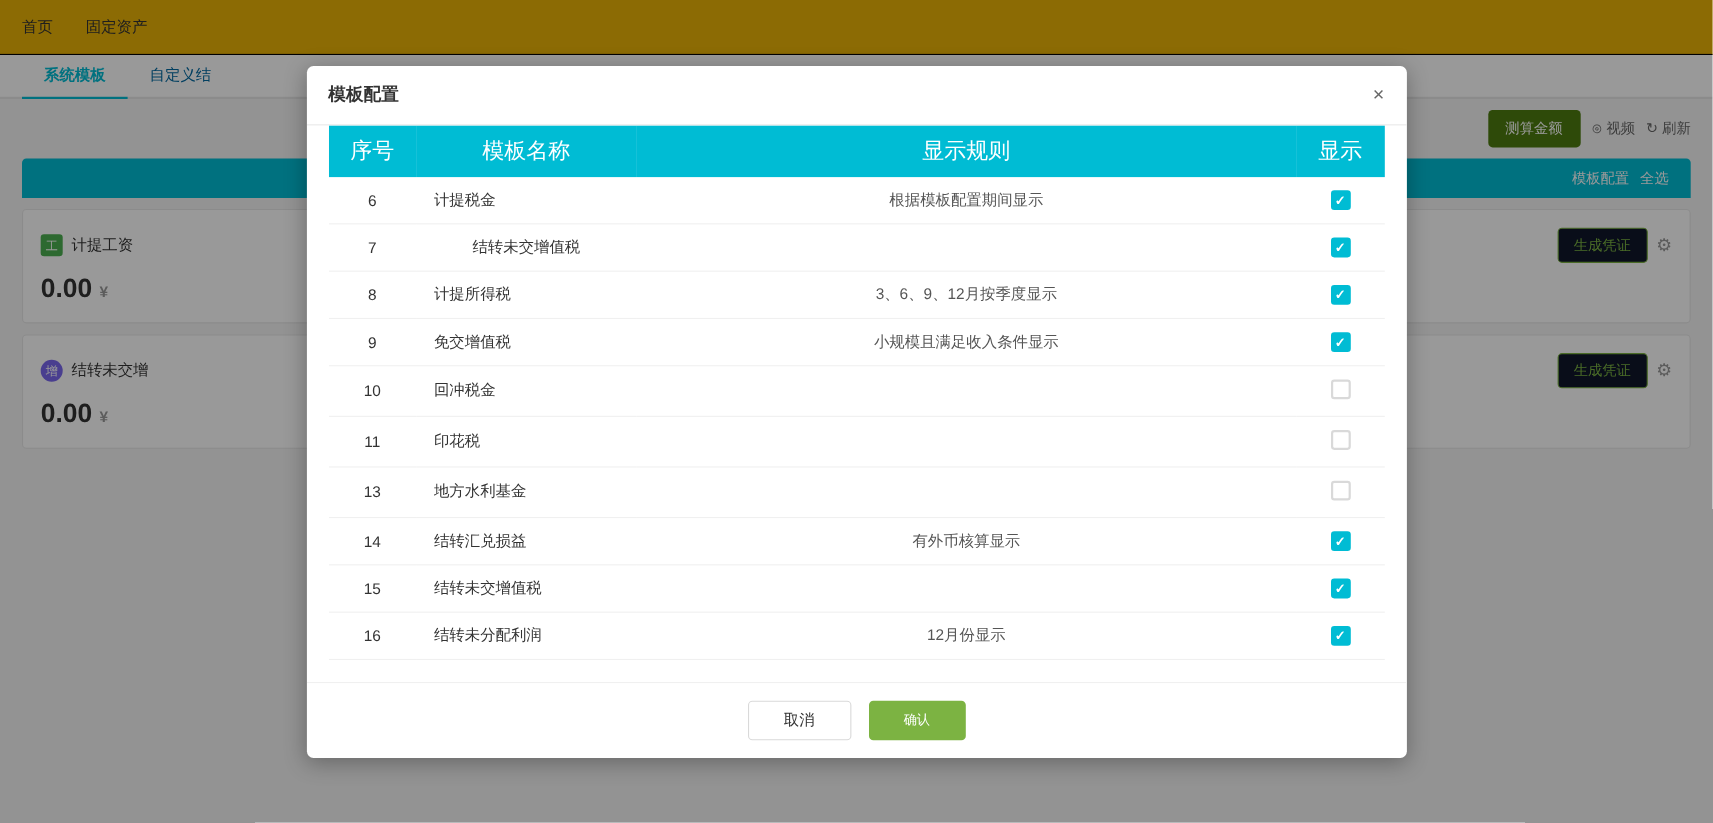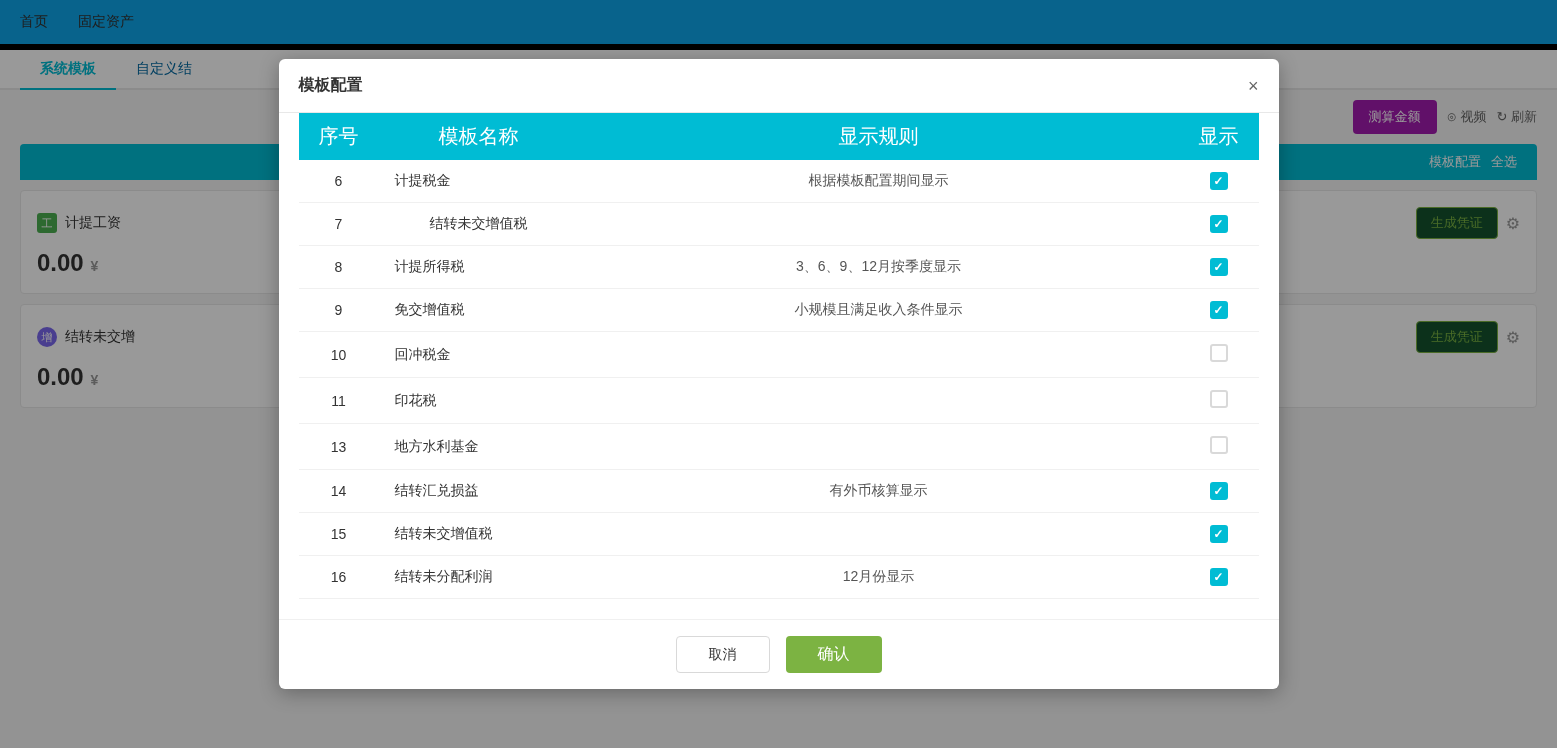--- a/index.html
+++ b/index.html
@@ -14,26 +14,26 @@
 
     
     .bg-page {
       position: absolute;
       top: 0; left: 0;
       width: 100%; height: 100%;
       background: #f5f5f5;
     }
 
     .bg-header {
-      background: #0ea5e9;
+      background: #eab308;
       height: 50px;
       display: flex;
       align-items: center;
       padding: 0 20px;
-      border-bottom: 6px solid #000000;
+      border-bottom: 1px solid #000000;
       gap: 30px;
     }
 
     .bg-nav-item {
       font-size: 14px;
       color: #333;
       cursor: pointer;
     }
 
     .bg-tabs {
@@ -66,21 +66,21 @@
 
     .bg-toolbar {
       display: flex;
       align-items: center;
       justify-content: flex-end;
       padding: 10px 20px;
       gap: 10px;
     }
 
     .btn-calc {
-      background: #a21caf;
+      background: #4d7c0f;
       color: #fff;
       border: none;
       padding: 8px 16px;
       border-radius: 4px;
       font-size: 13px;
       cursor: pointer;
     }
 
     .btn-video, .btn-refresh {
       background: none;
@@ -146,21 +146,21 @@
 
     .bg-amount {
       font-size: 24px;
       font-weight: bold;
       color: #333;
     }
 
     .btn-generate {
       border: 1px solid #7cb342;
       color: #7cb342;
-      background: #14532d;
+      background: #0f172a;
       padding: 6px 14px;
       border-radius: 4px;
       font-size: 13px;
       cursor: pointer;
       float: right;
     }
 
     .gear-icon {
       color: #999;
       font-size: 16px;
@@ -329,21 +329,21 @@
       font-size: 14px;
       cursor: pointer;
     }
 
     .btn-confirm {
       padding: 8px 32px;
       border: none;
       background: #7cb342;
       color: #fff;
       border-radius: 4px;
-      font-size: 16px;
+      font-size: 12px;
       cursor: pointer;
     }
 
     
     .table-scroll-container {
       position: relative;
       max-height: 520px;
       overflow-y: auto;
     }
 

